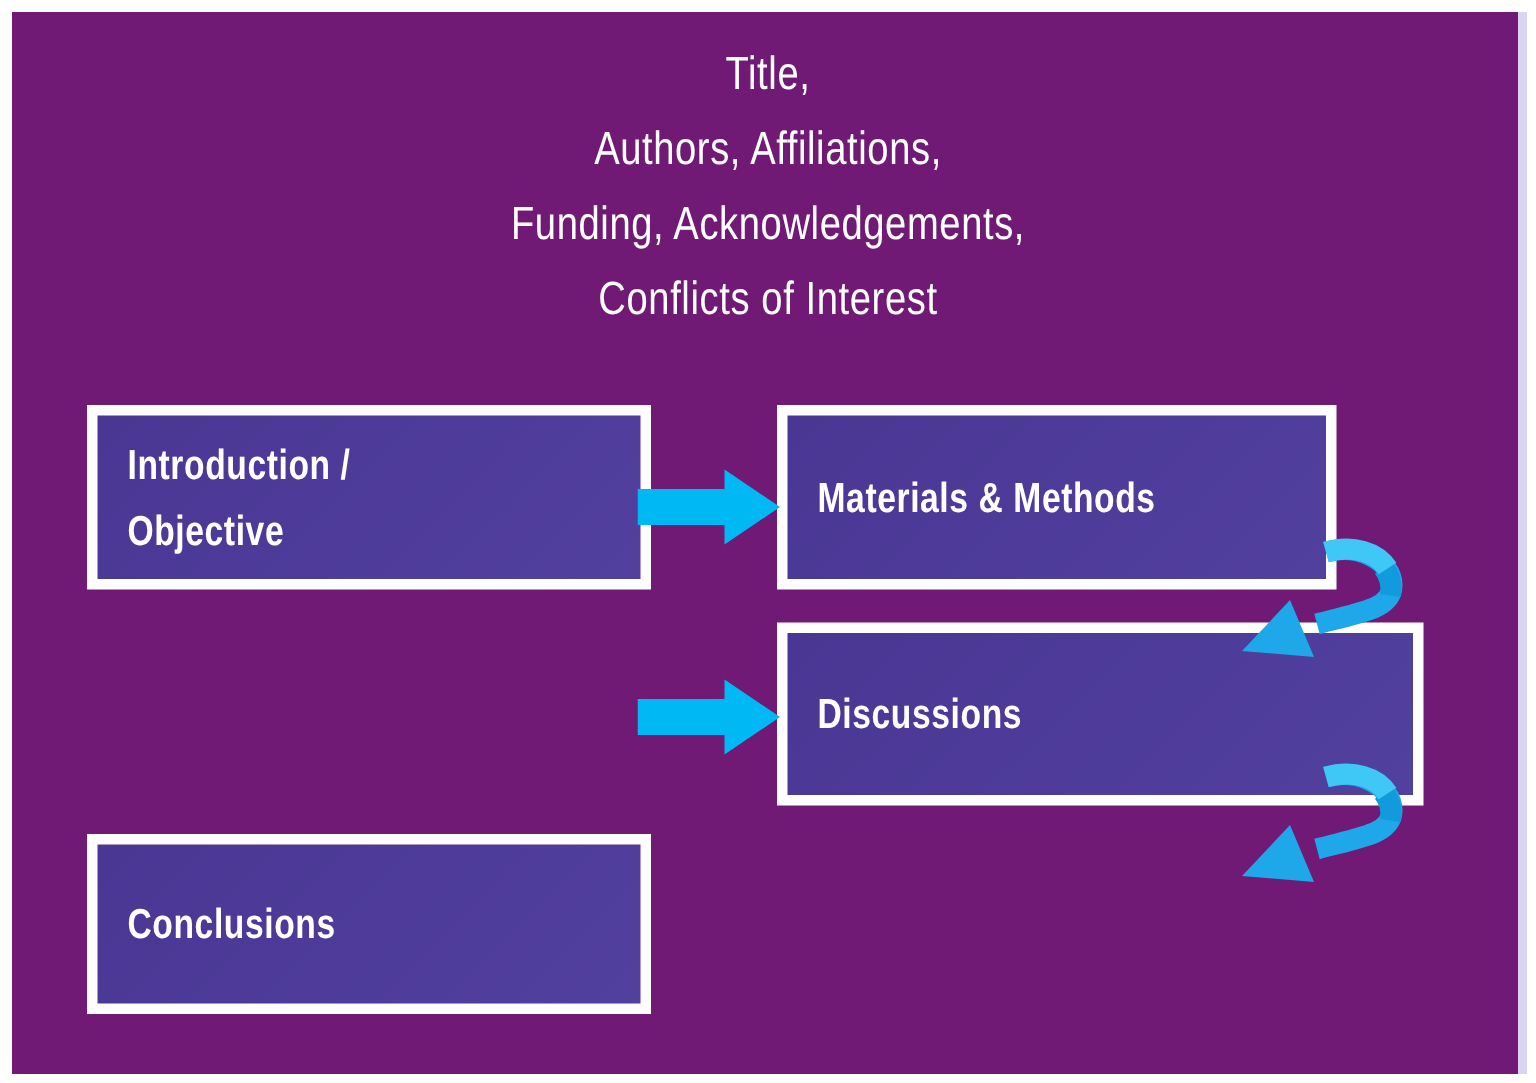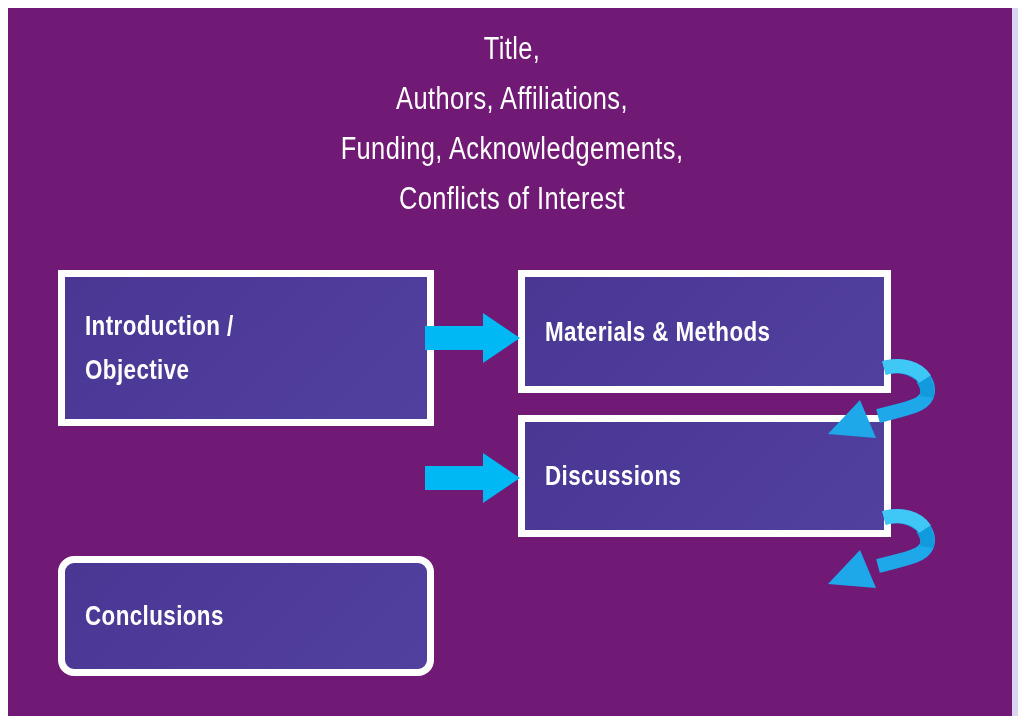--- a/index.html
+++ b/index.html
@@ -27,25 +27,25 @@
     border:7px solid #ffffff;
     background:linear-gradient(135deg,#4a3794 0%,#52409f 100%);
     display:flex;align-items:center;
   }
   .flowbox .label{
     color:#ffffff;font-weight:700;font-size:28px;line-height:44px;
     padding-left:25px;white-space:pre-line;
     transform:scaleX(0.8);transform-origin:0 50%;
     letter-spacing:0.5px;
   }
-  .box-intro{left:50px;top:262px;width:376px;height:156px;}
+  .box-intro{left:50px;top:262px;width:376px;height:123px;}
   .box-mm{left:510px;top:262px;width:373px;height:123px;text-align:right;}
   .box-results{left:50px;top:407px;width:376px;height:122px;}
-  .box-disc{left:510px;top:407px;width:373px;height:122px;}
-  .box-conc{left:50px;top:548px;width:376px;height:120px;border-radius:16px;}
+  .box-disc{left:510px;top:407px;width:431px;height:122px;}
+  .box-conc{left:50px;top:548px;width:376px;height:120px;}
   .arrow-straight{position:absolute;width:96px;height:52px;}
   .arrow-1{left:417px;top:304px;}
   .arrow-2{left:417px;top:444px;}
   .arrow-curved{position:absolute;width:112px;height:92px;}
   .curve-1{left:816px;top:350px;}
   .curve-2{left:816px;top:500px;}
 </style>
 </head>
 <body>
 

